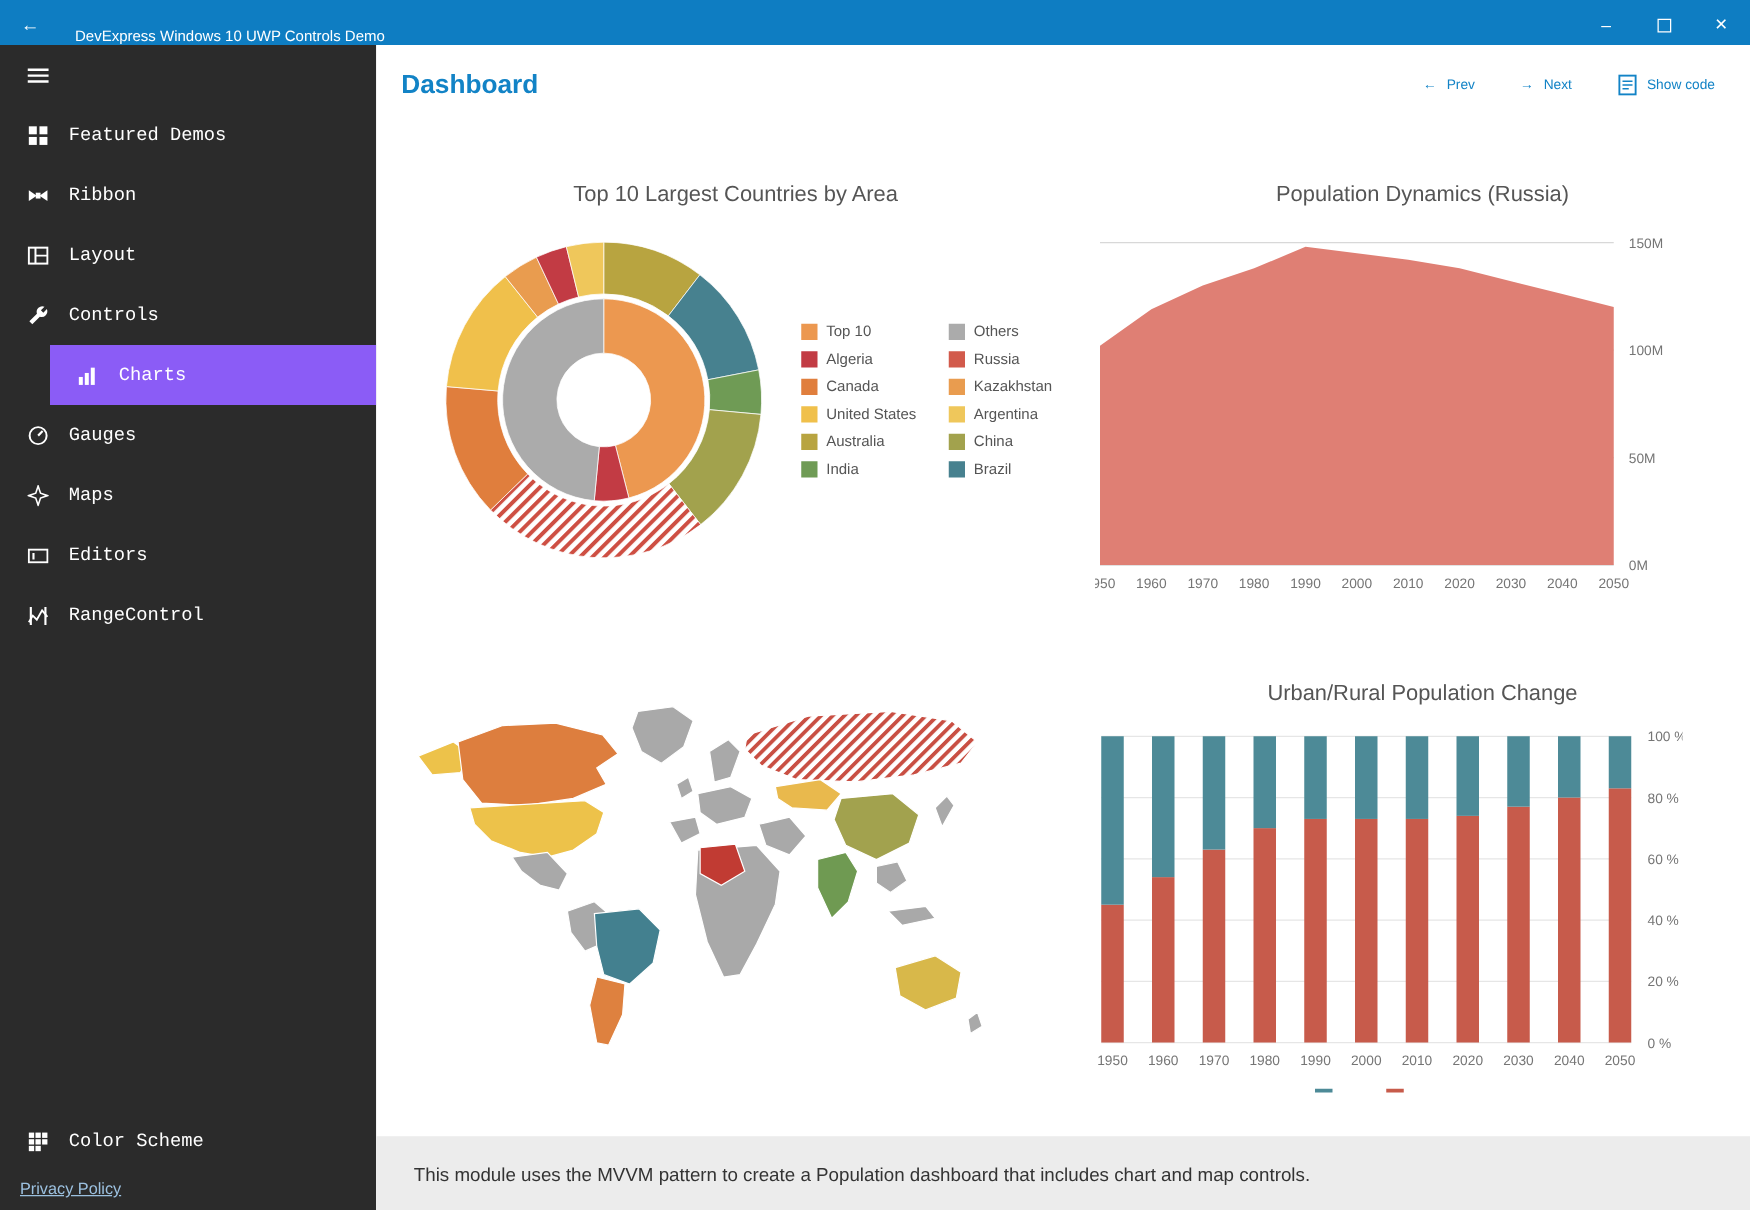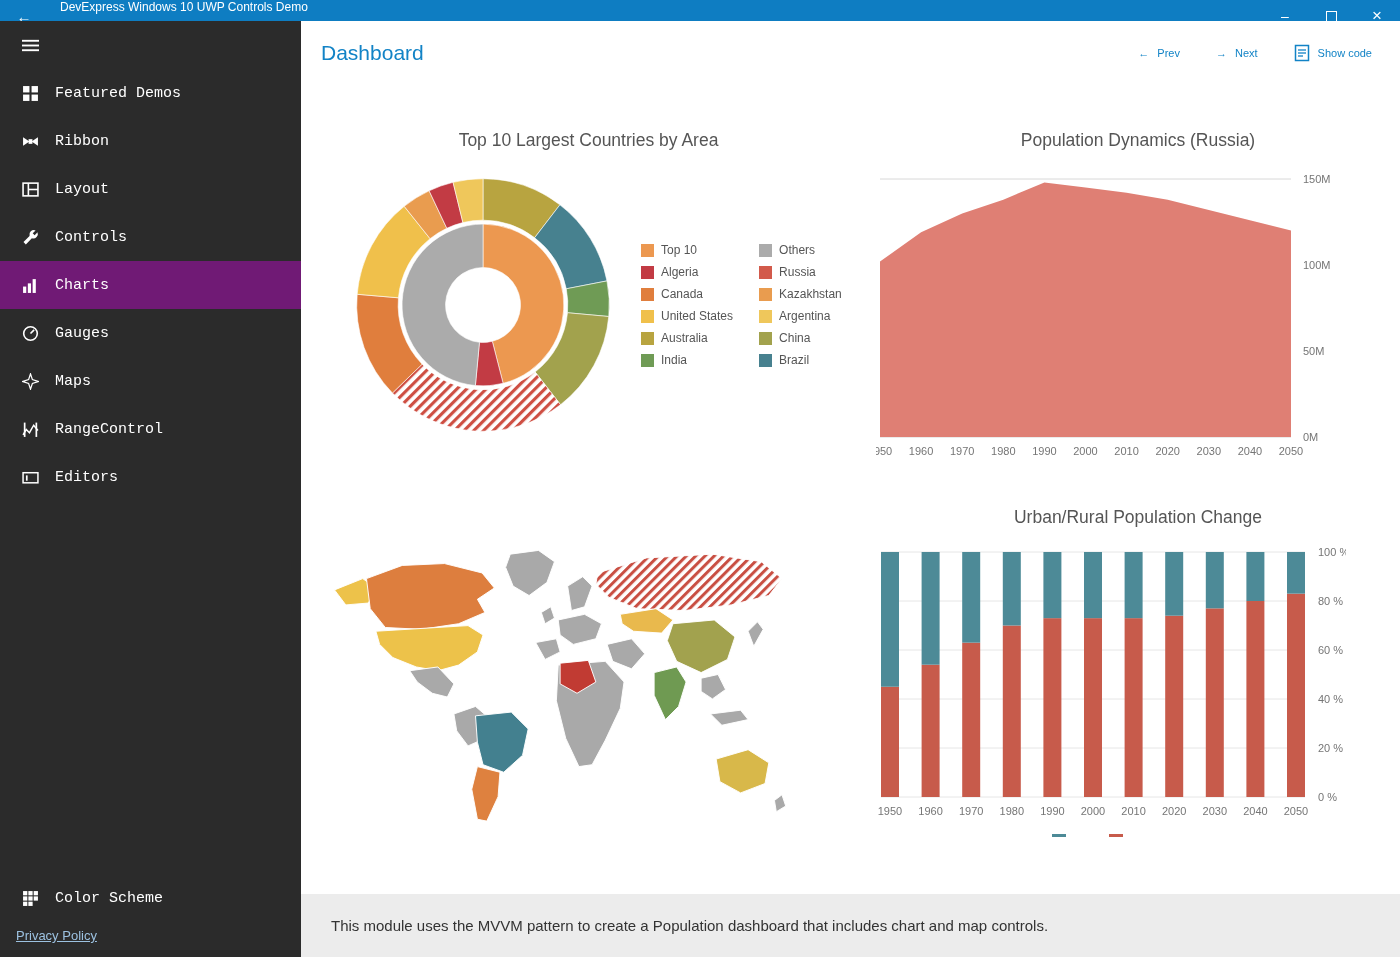--- a/index.html
+++ b/index.html
@@ -1,58 +1,58 @@
 <!DOCTYPE html>
 <html><head>
 <meta charset="utf-8">
 <style>
   html,body{margin:0;padding:0;}
   body{width:1400px;height:968px;overflow:hidden;background:#fff;
        font-family:"Liberation Sans",sans-serif;-webkit-font-smoothing:antialiased;}
 
   
-  .titlebar{height:21px;background:#0E7DC2;display:flex;align-items:flex-start;color:#fff;}
+  .titlebar{height:36px;background:#0E7DC2;display:flex;align-items:flex-end;color:#fff;}
   .back-btn{width:48px;height:32px;display:flex;align-items:center;justify-content:center;
             font-size:15px;cursor:pointer;}
   .win-title{font-size:12px;padding-left:12px;flex:1;white-space:nowrap;}
   .win-controls{display:flex;}
   .win-btn{width:46px;height:32px;display:flex;align-items:center;justify-content:center;
            font-size:14px;cursor:pointer;}
   .maxbox{width:9px;height:9px;border:1px solid #fff;display:block;}
 
   
   .app{display:flex;height:936px;}
   main{flex:1;display:flex;flex-direction:column;background:#fff;min-width:0;}
 
   
   .sidebar{width:301px;background:#2B2B2B;color:#fff;display:flex;flex-direction:column;flex:0 0 301px;}
   .hamburger{height:48px;display:flex;align-items:center;padding-left:22px;cursor:pointer;}
   .nav-item{height:48px;display:flex;align-items:center;padding-left:22px;gap:16px;
             font-size:15px;cursor:pointer;white-space:nowrap;font-family:Liberation Mono, monospace;}
-  .nav-item.selected{background:#701a75;}
+  .nav-item.selected{background:#8b5cf6;margin-left:40px;}
   .icon16{width:17px;height:17px;flex:0 0 17px;display:block;}
   .sidebar-bottom{margin-top:auto;}
   .privacy{color:#9CC1E0;font-size:13px;text-decoration:underline;cursor:pointer;
            display:inline-block;padding:6px 0 14px 16px;}
 
   
   .main-header{height:63px;display:flex;align-items:center;padding:0 28px 0 20px;flex:0 0 63px;}
-  .page-title{color:#1283C6;font-size:21px;font-weight:400;margin:0;}
+  .page-title{color:#1283C6;font-size:21px;font-weight:700;margin:0;}
   .header-actions{margin-left:auto;display:flex;gap:36px;align-items:center;color:#1283C6;font-size:11px;}
   .hbtn{display:flex;gap:8px;align-items:center;cursor:pointer;}
   .arrow-left::before{content:"\2190";}
   .arrow-right::before{content:"\2192";}
   .glyph-min::before{content:"\2013";}
   .glyph-close::before{content:"\00D7";font-size:17px;}
 
   
   .dashboard{flex:1;display:grid;grid-template-columns:575px 1fr;grid-template-rows:1fr 1fr;min-height:0;}
   .panel{position:relative;overflow:hidden;}
   .chart-title{text-align:center;color:#555;font-size:17.5px;font-weight:400;margin:46px 0 0;}
-  .panel-bars .chart-title{margin-top:18px;}
+  .panel-bars .chart-title{margin-top:40px;}
 
   .donut-wrap{display:flex;align-items:center;margin-top:6px;}
   svg.donut{width:296px;height:296px;margin-left:34px;flex:0 0 296px;}
   .legend-cols{display:flex;gap:26px;margin-left:10px;}
   .legend-item{display:flex;align-items:center;gap:7px;height:22px;cursor:pointer;text-align:right;}
   .swatch{width:13px;height:13px;flex:0 0 13px;}
   .legend-label{font-size:12px;color:#555;white-space:nowrap;}
 
   svg.xychart{display:block;margin-top:14px;width:470px;}
   svg.worldmap{display:block;margin:52px 0 0 26px;width:470px;}
@@ -147,34 +147,34 @@
         <span class="label">Gauges</span>
       </div>
       <div class="nav-item">
         <svg class="icon16" viewBox="0 0 16 16">
             <path d="M8,0.8 L9.8,6.2 L15.2,8 L9.8,9.8 L8,15.2 L6.2,9.8 L0.8,8 L6.2,6.2 Z" fill="none" stroke="#fff" stroke-width="1.2"></path>
           </svg>
         <span class="label">Maps</span>
       </div>
       <div class="nav-item">
         <svg class="icon16" viewBox="0 0 16 16">
+            <rect x="1" y="3.5" width="14" height="9.5" fill="none" stroke="#fff" stroke-width="1.4"></rect>
+            <line x1="4.5" y1="6" x2="4.5" y2="11" stroke="#fff" stroke-width="1.6"></line>
+          </svg>
+        <span class="label">Editors</span>
+      </div>
+      <div class="nav-item">
+        <svg class="icon16" viewBox="0 0 16 16">
             <g stroke="#fff" fill="none">
               <path d="M1,13 L4,8 L7,11 L11,4 L15,9" stroke-width="1.4"></path>
               <line x1="2.5" y1="1.5" x2="2.5" y2="15" stroke-width="1.6"></line>
               <line x1="13.5" y1="1.5" x2="13.5" y2="15" stroke-width="1.6"></line>
             </g>
           </svg>
         <span class="label">RangeControl</span>
-      </div>
-      <div class="nav-item">
-        <svg class="icon16" viewBox="0 0 16 16">
-            <rect x="1" y="3.5" width="14" height="9.5" fill="none" stroke="#fff" stroke-width="1.4"></rect>
-            <line x1="4.5" y1="6" x2="4.5" y2="11" stroke="#fff" stroke-width="1.6"></line>
-          </svg>
-        <span class="label">Editors</span>
       </div>
     </nav>
     <div class="sidebar-bottom">
       <div class="nav-item">
         <svg class="icon16" viewBox="0 0 16 16">
             <g fill="#fff">
               <rect x="1" y="1" width="4" height="4"></rect>
               <rect x="6" y="1" width="4" height="4"></rect>
               <rect x="11" y="1" width="4" height="4"></rect>
               <rect x="1" y="6" width="4" height="4"></rect>

